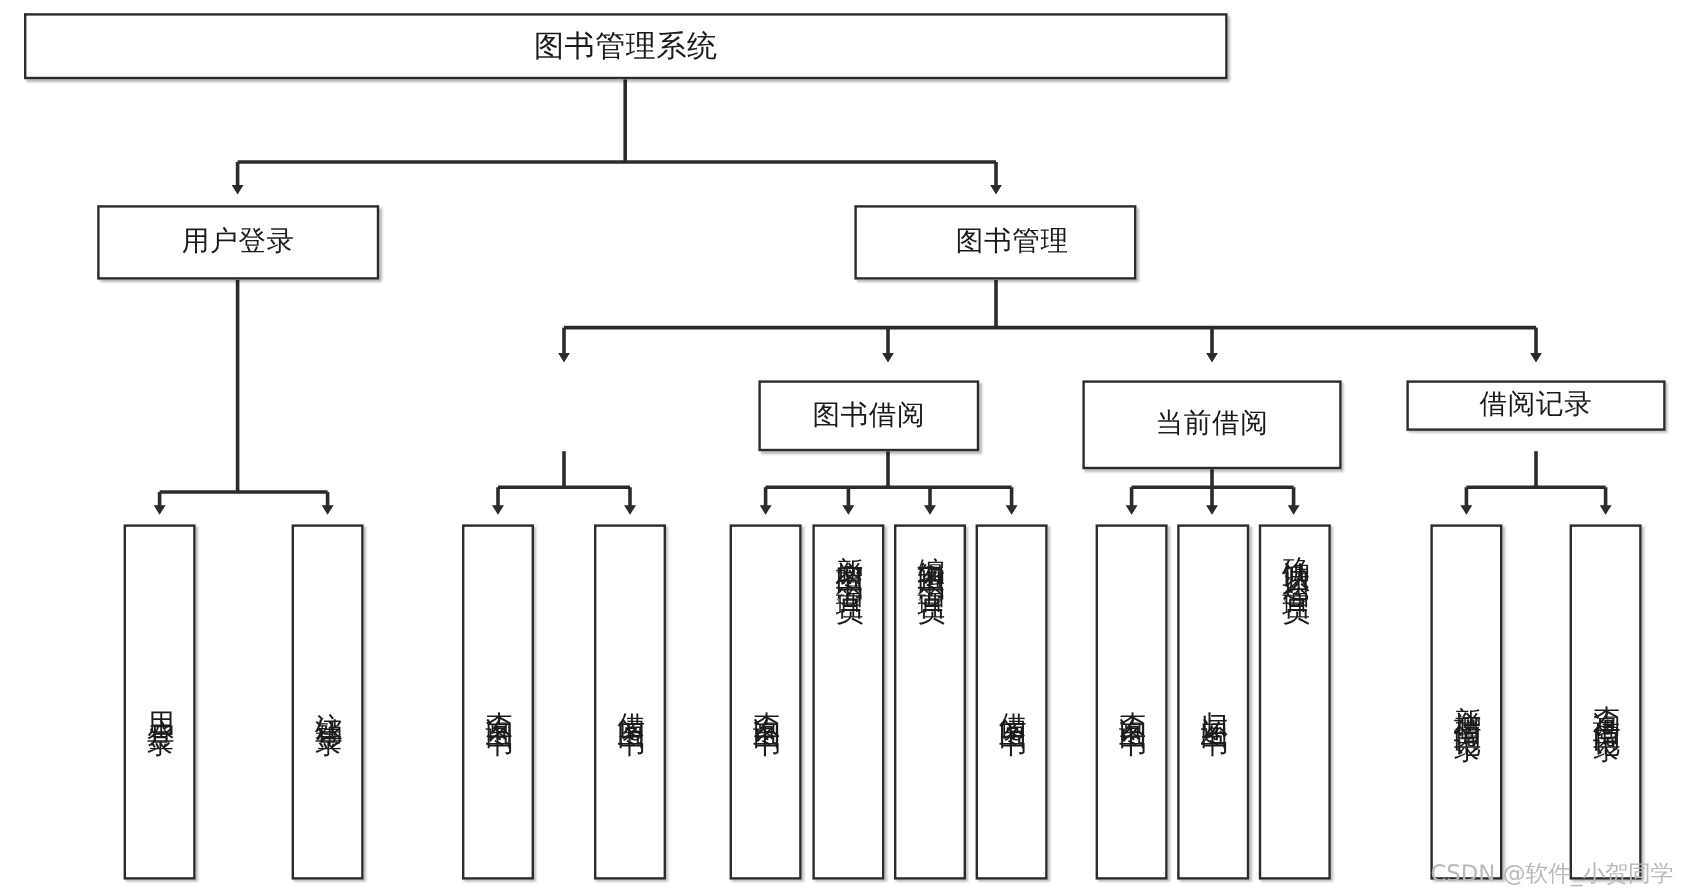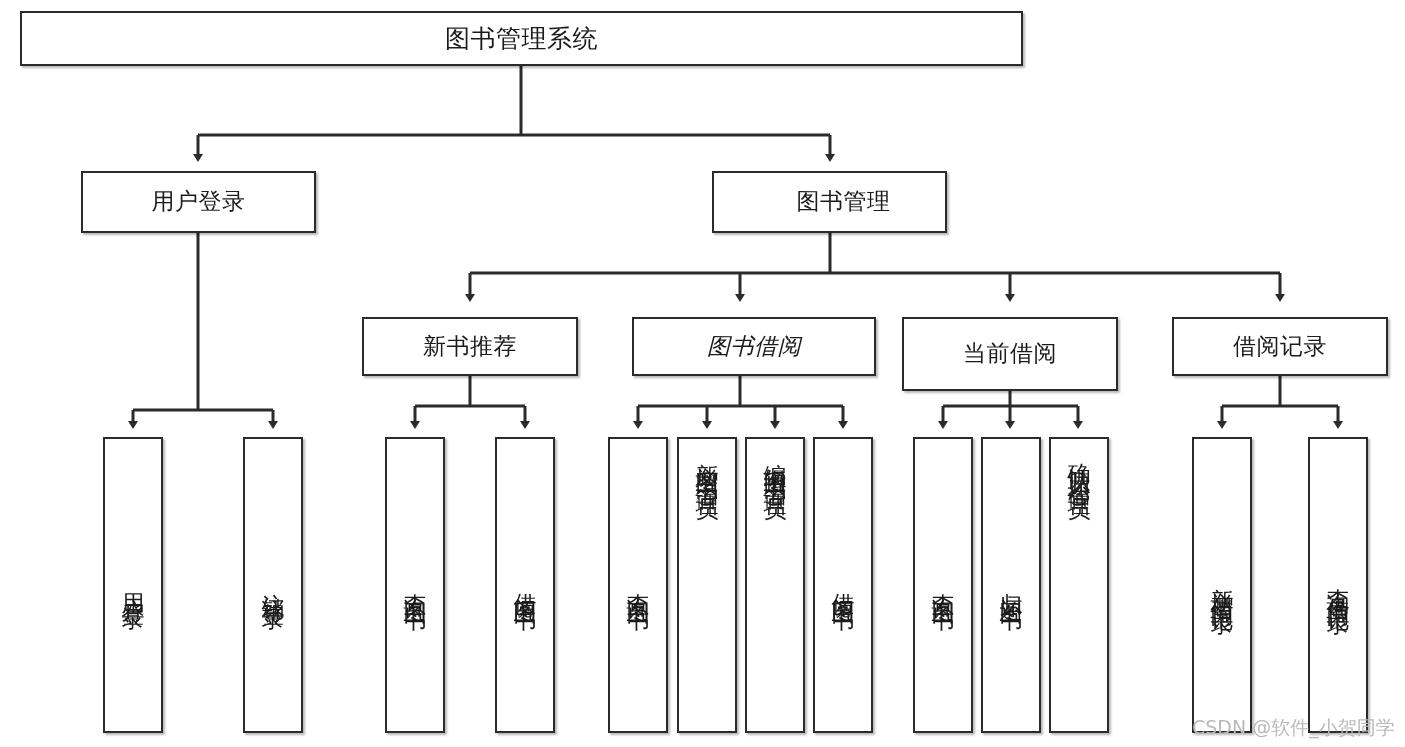--- a/index.html
+++ b/index.html
@@ -131,30 +131,27 @@
     <span class="node-label">图书管理系统</span>
   </div>
 
   <div class="node horizontal" style="left:81px; top:171px; width:235px; height:62px;">
     <span class="node-label">用户登录</span>
   </div>
   <div class="node horizontal" style="left:712px; top:171px; width:235px; height:62px;padding-left:28px;">
     <span class="node-label">图书管理</span>
   </div>
 
-  <div class="node horizontal" style="left:362px; top:317px; width:216px; height:59px;">
-    <span class="node-label">新书推荐</span>
-  </div>
-  <div class="node horizontal" style="left:632px; top:317px; width:244px; height:59px;font-style:italic;">
+  <div class="node horizontal" style="left:632px; top:317px; width:184px; height:59px;">
     <span class="node-label">图书借阅</span>
   </div>
   <div class="node horizontal" style="left:902px; top:317px; width:216px; height:74px;">
     <span class="node-label">当前借阅</span>
   </div>
-  <div class="node horizontal" style="left:1172px; top:317px; width:216px; height:59px;">
+  <div class="node horizontal" style="left:1172px; top:317px; width:216px; height:42px;">
     <span class="node-label">借阅记录</span>
   </div>
 
   <div class="node vertical" style="left:103px; top:437px; width:60px; height:296px;">
     <span class="node-label">用户登录</span>
   </div>
   <div class="node vertical" style="left:243px; top:437px; width:60px; height:296px;">
     <span class="node-label">注销登录</span>
   </div>
 

